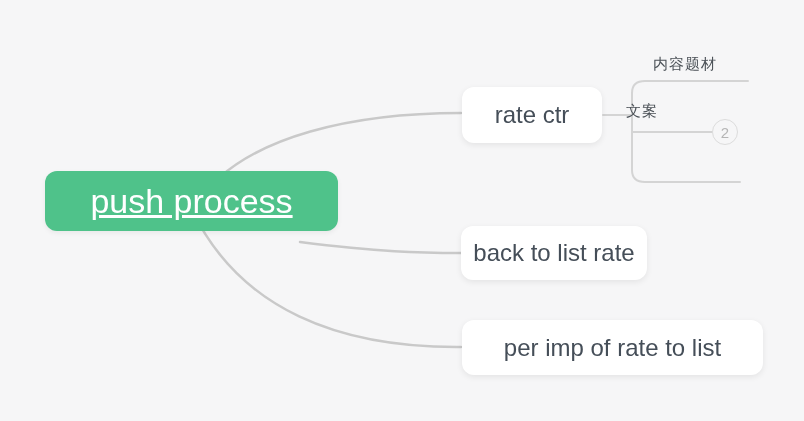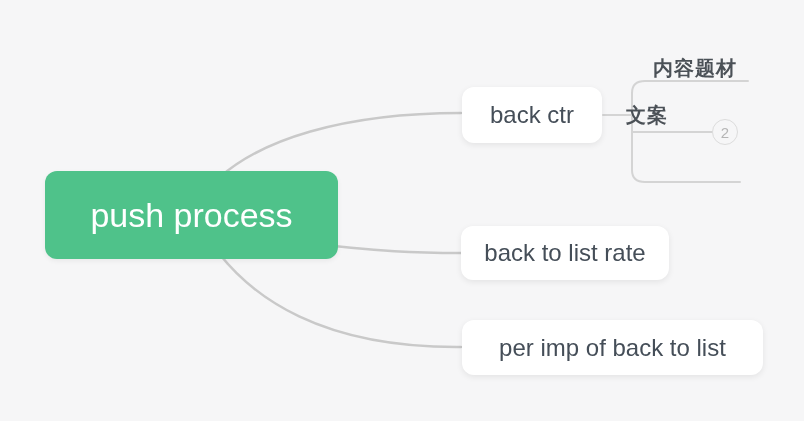--- a/index.html
+++ b/index.html
@@ -28,44 +28,44 @@
     position:absolute;left:0;top:0;
     width:804px;height:421px;
     pointer-events:none;
   }
   .node{
     position:absolute;
     display:flex;align-items:center;justify-content:center;
     white-space:nowrap;
   }
   .node-root{
-    left:45px;top:171px;width:293px;height:88px;
+    left:45px;top:171px;width:293px;height:60px;
     background:var(--root-bg);
     color:var(--root-text);
     border-radius:12px;
     font-size:34px;
     box-shadow:0 2px 5px rgba(0,0,0,0.06);
+    text-decoration:underline;
   }
   .node-child{
     background:var(--node-bg);
     color:var(--node-text);
     border-radius:12px;
     font-size:24px;
     box-shadow:0 2px 6px rgba(0,0,0,0.08);
   }
   .node-push-ctr{left:462px;top:87px;width:140px;height:56px;}
-  .node-back-to-list-rate{left:461px;top:226px;width:208px;height:54px;}
+  .node-back-to-list-rate{left:461px;top:226px;width:186px;height:54px;}
   .node-per-imp{left:462px;top:320px;width:301px;height:55px;}
   .subtopic{
     position:absolute;
     color:var(--subtopic-text);
-    font-size:20px;
+    font-size:15px;
     letter-spacing:1px;
     white-space:nowrap;
-    font-weight:bold;
   }
   .subtopic-1{left:653px;top:55px;}
   .subtopic-2{left:626px;top:102px;}
   .subtopic-3{left:655px;top:153px;}
   .badge{
     position:absolute;
     left:712px;top:119px;
     width:26px;height:26px;
     border:1.5px solid var(--badge-border);
     border-radius:50%;
@@ -86,25 +86,25 @@
     <path class="branch" d="M 192 210 C 240 130, 370 113, 461 113"></path>
     <path class="branch" d="M 300 242 C 380 252, 418 253, 461 253"></path>
     <path class="branch" d="M 192 210 C 240 310, 340 348, 461 347"></path>
     <path class="subline" d="M 603 115 L 631 115"></path>
     <path class="subline" d="M 748 81 H 645 Q 632 81 632 93 V 170 Q 632 182 645 182 H 740"></path>
     <path class="subline" d="M 632 132 H 712"></path>
   </svg>
 
   <div class="node node-root">push process</div>
 
-  <div class="node node-child node-push-ctr">back ctr</div>
+  <div class="node node-child node-push-ctr">rate ctr</div>
 
   <div class="node node-child node-back-to-list-rate">back to list rate</div>
 
-  <div class="node node-child node-per-imp">per imp of back to list</div>
+  <div class="node node-child node-per-imp">per imp of rate to list</div>
 
   <div class="subtopic subtopic-1">内容题材</div>
 
   <div class="subtopic subtopic-2">文案</div>
 
 
   <div class="badge">2</div>
 
 </div>
 

